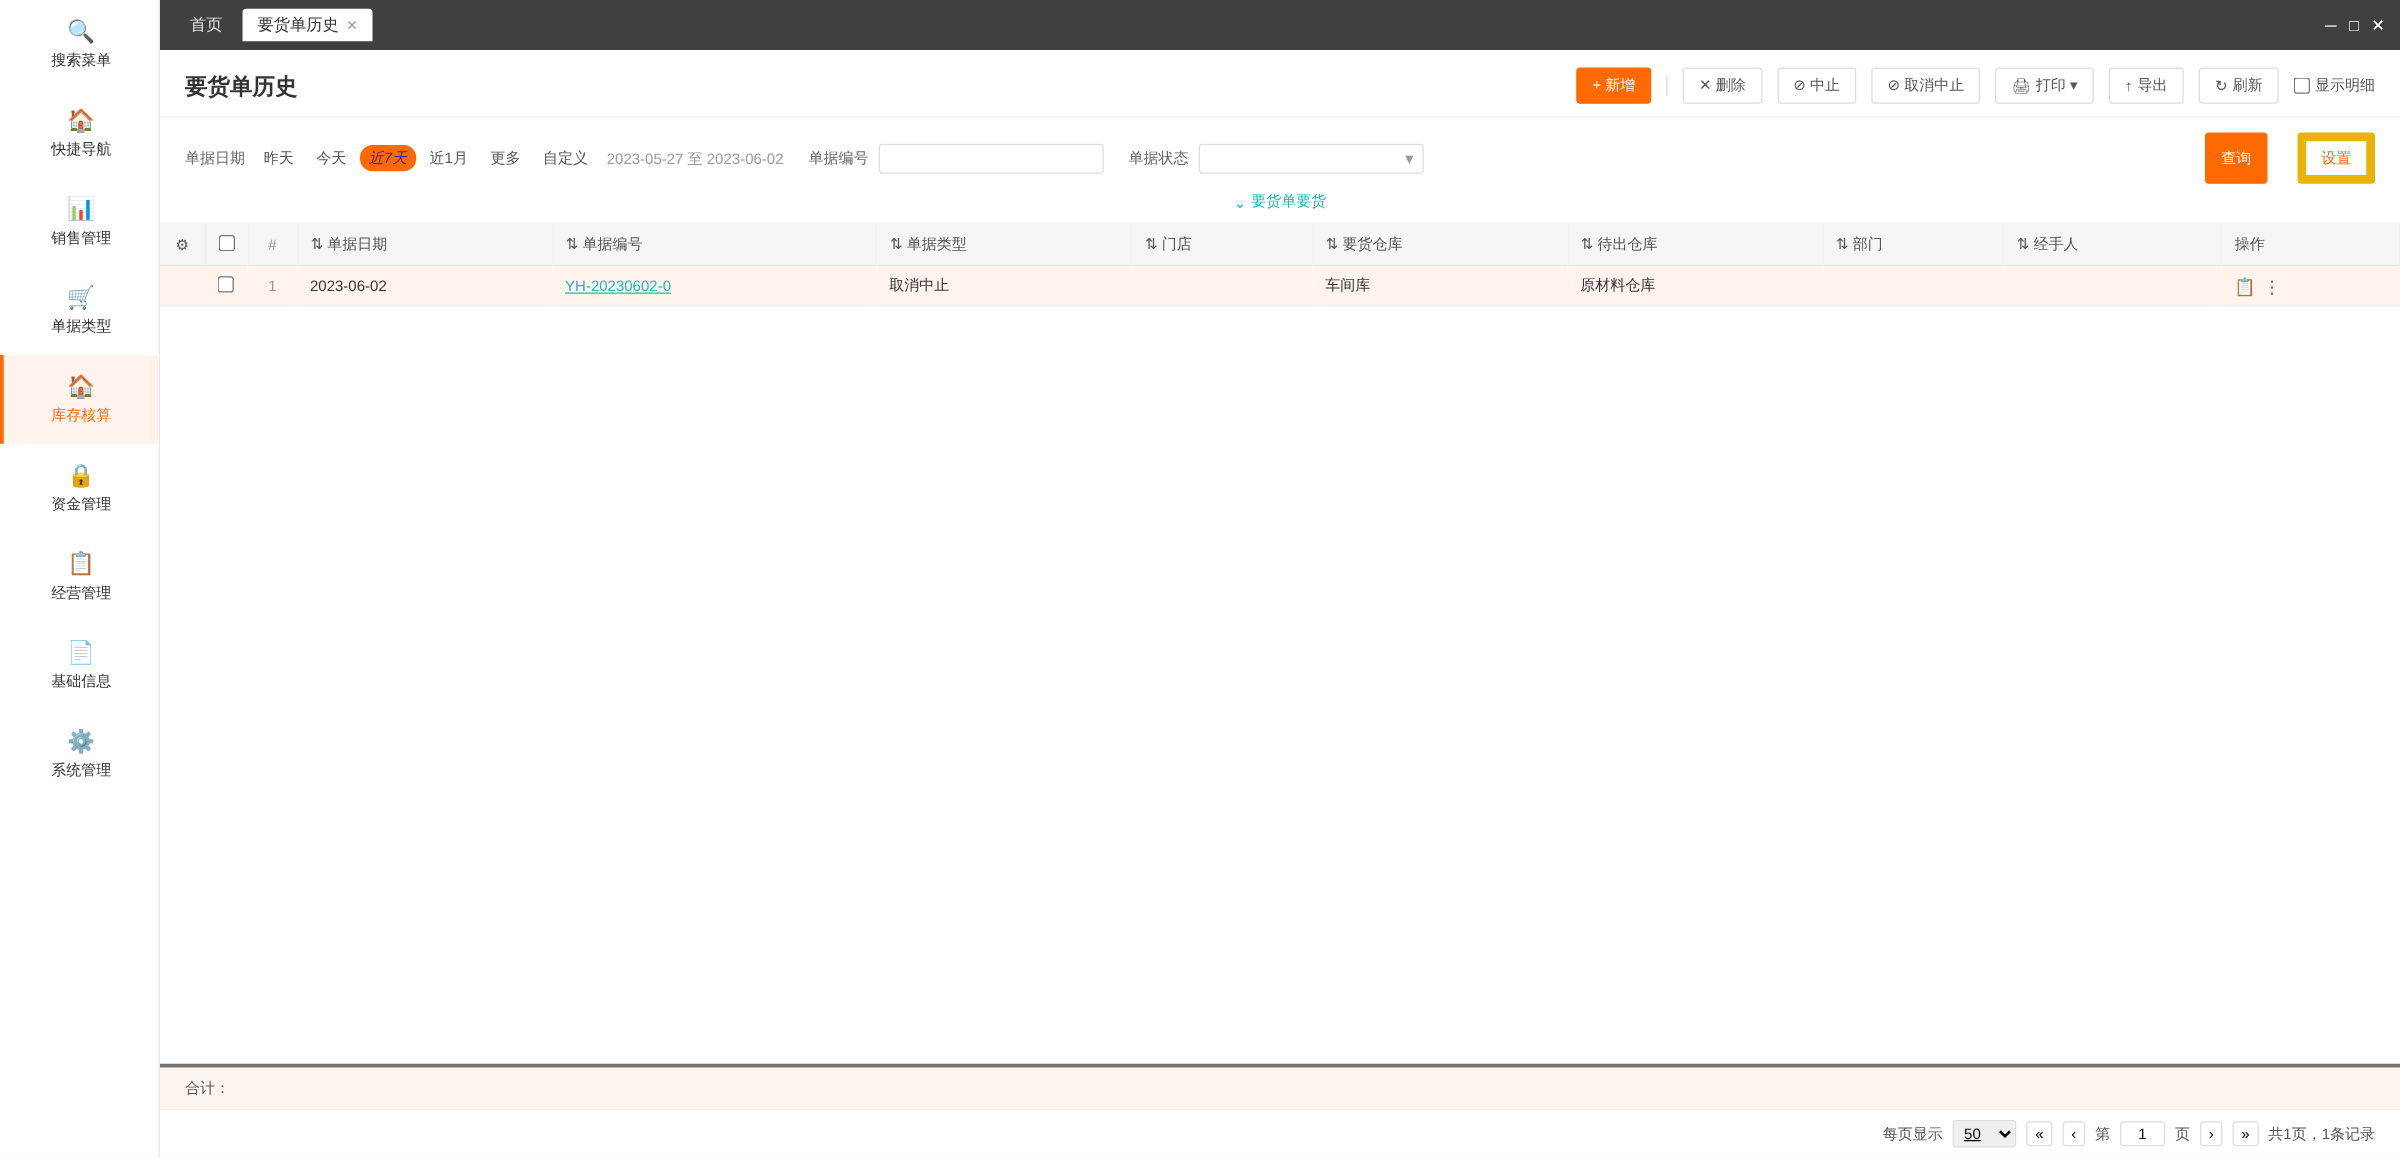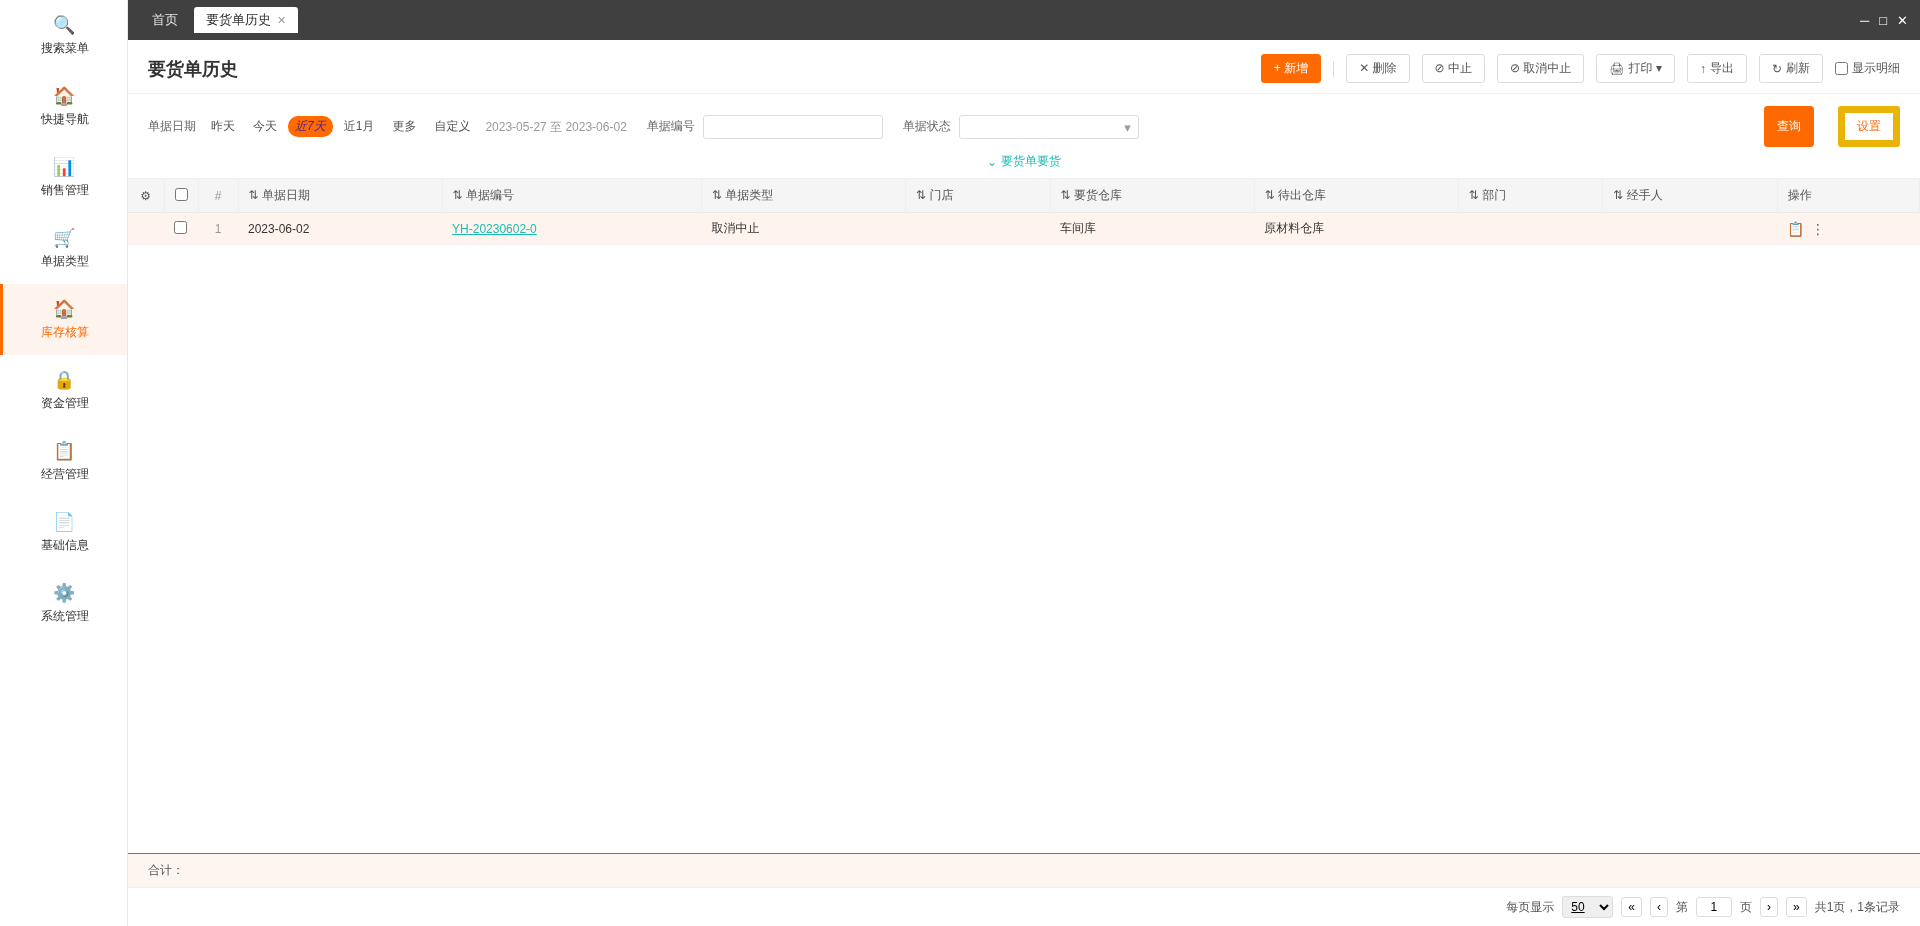--- a/index.html
+++ b/index.html
@@ -236,21 +236,21 @@
     }
     tbody tr.row-highlight { background: #fff3ee; }
     .link { color: #1cbbb4; cursor: pointer; text-decoration: underline; }
     .action-icons { display: flex; gap: 6px; }
     .action-icon { cursor: pointer; color: #666; font-size: 14px; }
 
     
     .table-footer {
       padding: 8px 20px;
       background: #fdf6f0;
-      border-top: 1px solid #737373;
+      border-top: 3px solid #737373;
       font-size: 12px;
       color: #555;
       display: flex;
       align-items: center;
       gap: 10px;
     }
     .pagination-bar {
       padding: 8px 20px;
       display: flex;
       align-items: center;

